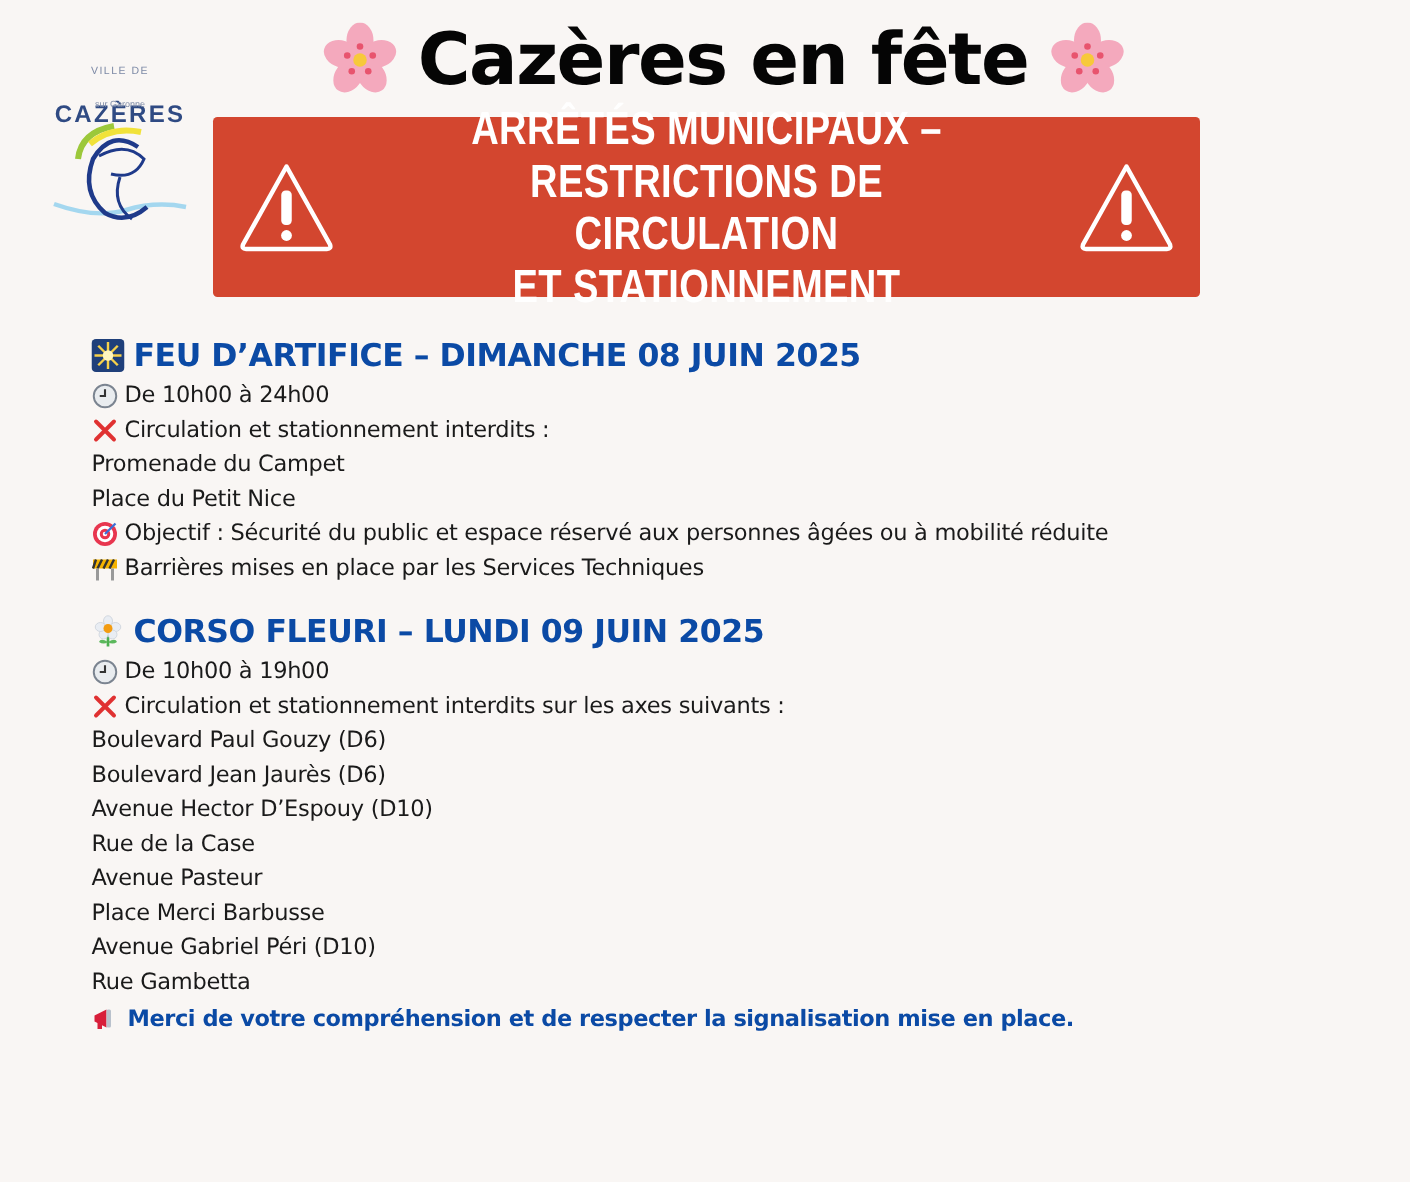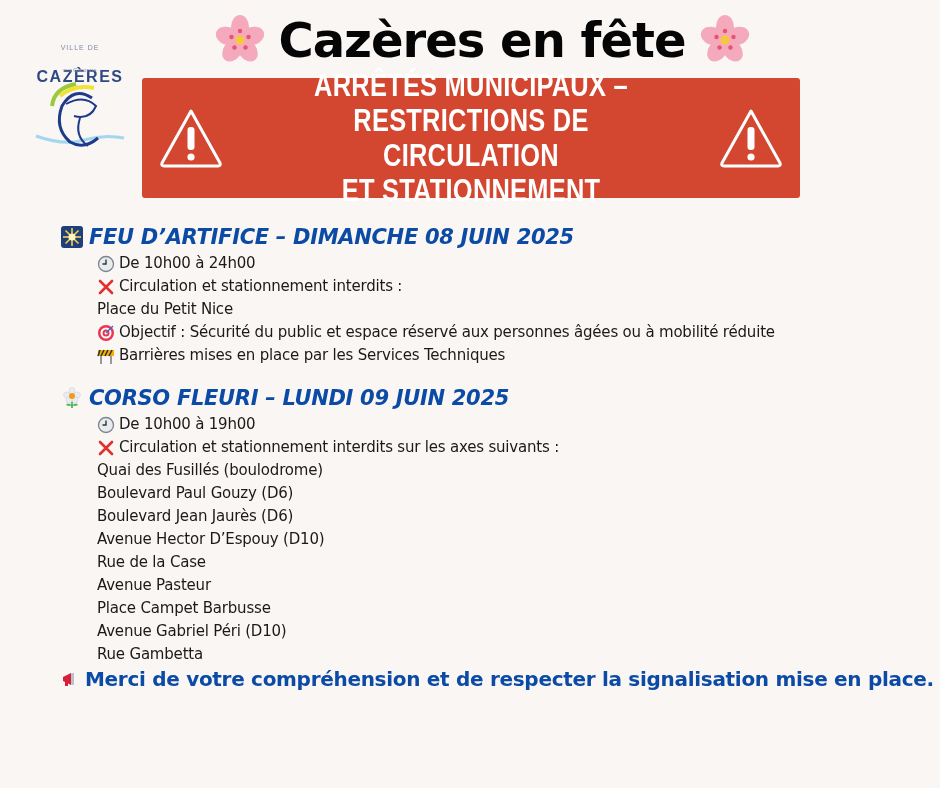--- a/index.html
+++ b/index.html
@@ -43,32 +43,32 @@
     font-family: "Liberation Sans", sans-serif; font-weight: bold;
     font-size: 31px; line-height: 35px; transform: scaleX(0.82);
     letter-spacing: 0.3px;
   }
   .warn { width: 66px; height: 66px; flex: 0 0 auto; }
 
   .content { position: absolute; left: 61px; top: 222px; width: 860px; }
   .section-title {
     font-family: "DejaVu Sans", sans-serif; font-weight: bold;
     font-size: 21px; color: #0b4aa5; height: 30px; line-height: 30px;
-    display: flex; align-items: center; gap: 6px; letter-spacing: -0.3px; font-style: italic;
+    display: flex; align-items: center; gap: 6px; letter-spacing: -0.3px;
   }
   .line {
     font-family: "DejaVu Sans", sans-serif; font-size: 15px;
     line-height: 23px; height: 23px; white-space: nowrap;
-    display: flex; align-items: center; gap: 4px; letter-spacing: -0.2px; margin-left: 36px;
+    display: flex; align-items: center; gap: 4px; letter-spacing: -0.2px;
   }
   .ic { width: 18px; height: 18px; flex: 0 0 auto; display: inline-block; }
   .gap { height: 16px; }
   .footer {
     font-family: "DejaVu Sans", sans-serif; font-weight: bold;
-    font-size: 20px; color: #0b4aa5; line-height: 26px;
+    font-size: 15px; color: #0b4aa5; line-height: 26px;
     display: flex; align-items: center; gap: 4px; letter-spacing: -0.3px; white-space: nowrap;
   }
 </style>
 </head>
 <body>
 
 <div class="logo">
   <div class="logo-small logo-top">VILLE DE</div>
   <div class="logo-small logo-name">CAZÈRES</div>
   <div class="logo-small logo-sub">sur Garonne</div>
@@ -163,20 +163,21 @@
       <path d="M9 4.5 V9 H5.5" stroke="#333" stroke-width="1.4" fill="none"></path>
     </svg>
     <span>De 10h00 à 24h00</span>
   </div>
   <div class="line">
     <svg class="ic" viewBox="0 0 18 18">
       <path d="M3 3 L15 15 M15 3 L3 15" stroke="#e03131" stroke-width="2.6" stroke-linecap="round"></path>
     </svg>
     <span>Circulation et stationnement interdits :</span>
   </div>
+  <div class="line">Promenade du Campet</div>
   <div class="line">Place du Petit Nice</div>
   <div class="line">
     <svg class="ic" viewBox="0 0 18 18">
       <circle cx="9" cy="9" r="8" fill="#e8364f"></circle>
       <circle cx="9" cy="9" r="5.5" fill="#fff"></circle>
       <circle cx="9" cy="9" r="3.5" fill="#e8364f"></circle>
       <circle cx="9" cy="9" r="1.5" fill="#fff"></circle>
       <line x1="9" y1="9" x2="16" y2="2" stroke="#3a6fd8" stroke-width="1.5"></line>
     </svg>
     <span>Objectif : Sécurité du public et espace réservé aux personnes âgées ou à mobilité réduite</span>
@@ -214,27 +215,26 @@
       <path d="M9 4.5 V9 H5.5" stroke="#333" stroke-width="1.4" fill="none"></path>
     </svg>
     <span>De 10h00 à 19h00</span>
   </div>
   <div class="line">
     <svg class="ic" viewBox="0 0 18 18">
       <path d="M3 3 L15 15 M15 3 L3 15" stroke="#e03131" stroke-width="2.6" stroke-linecap="round"></path>
     </svg>
     <span>Circulation et stationnement interdits sur les axes suivants :</span>
   </div>
-  <div class="line">Quai des Fusillés (boulodrome)</div>
   <div class="line">Boulevard Paul Gouzy (D6)</div>
   <div class="line">Boulevard Jean Jaurès (D6)</div>
   <div class="line">Avenue Hector D’Espouy (D10)</div>
   <div class="line">Rue de la Case</div>
   <div class="line">Avenue Pasteur</div>
-  <div class="line">Place Campet Barbusse</div>
+  <div class="line">Place Merci Barbusse</div>
   <div class="line">Avenue Gabriel Péri (D10)</div>
   <div class="line">Rue Gambetta</div>
 
   <div class="footer">
     <svg class="ic" style="width:20px;height:20px" viewBox="0 0 20 20">
       <path d="M2 8 L10 4 V16 L2 12 Z" fill="#d81f3a"></path>
       <rect x="10" y="4" width="3" height="12" rx="1" fill="#b9c1cc"></rect>
       <rect x="4" y="12" width="3" height="5" fill="#d81f3a"></rect>
     </svg>
     <span>Merci de votre compréhension et de respecter la signalisation mise en place.</span>

